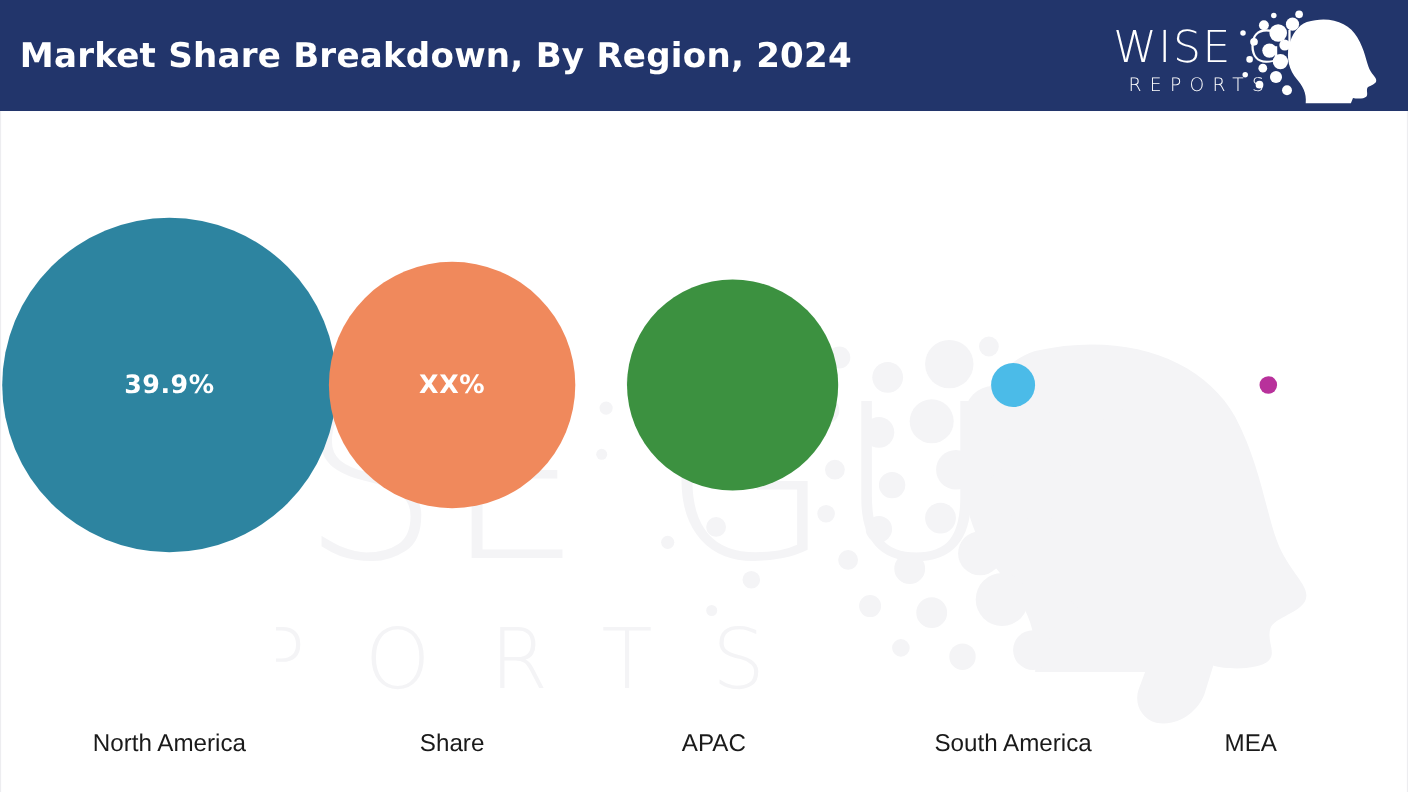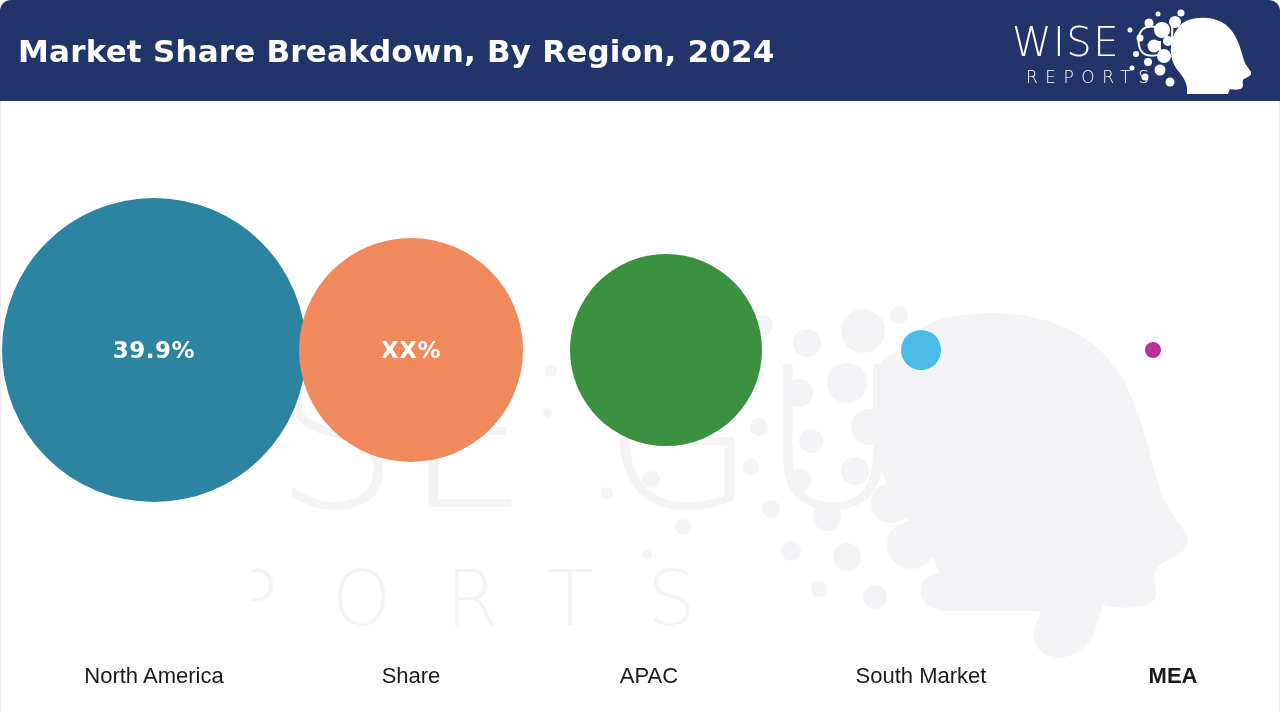--- a/index.html
+++ b/index.html
@@ -13,21 +13,20 @@
     overflow: hidden;
     font-family: "DejaVu Sans", sans-serif;
   }
 
   #page {
     position: relative;
     width: 1280px;
     height: 720px;
     background: #ffffff;
     overflow: hidden;
-    border-radius: 11px;
   }
 
   
   #header {
     position: absolute;
     left: 0;
     top: 0;
     width: 1280px;
     height: 101px;
     background: #22356b;
@@ -246,18 +245,18 @@
       </div>
       <div class="bubble" style="width: 16px; height: 16px; left: 1144px; top: 241px; background: rgb(184, 49, 155);">
         <span class="bubble-label" style="font-size: 12px;"></span>
       </div>
     </div>
 
     <div id="axis-labels">
       <div class="axis-label" style="left: 153px;">North America</div>
       <div class="axis-label" style="left: 410px;">Share</div>
       <div class="axis-label" style="left: 648px;">APAC</div>
-      <div class="axis-label" style="left: 920px;">South Market</div>
-      <div class="axis-label" style="left: 1172px; font-weight: bold;">MEA</div>
+      <div class="axis-label" style="left: 920px;">South America</div>
+      <div class="axis-label" style="left: 1136px;">MEA</div>
     </div>
 
   </div>
 </div>
 
 </body></html>

